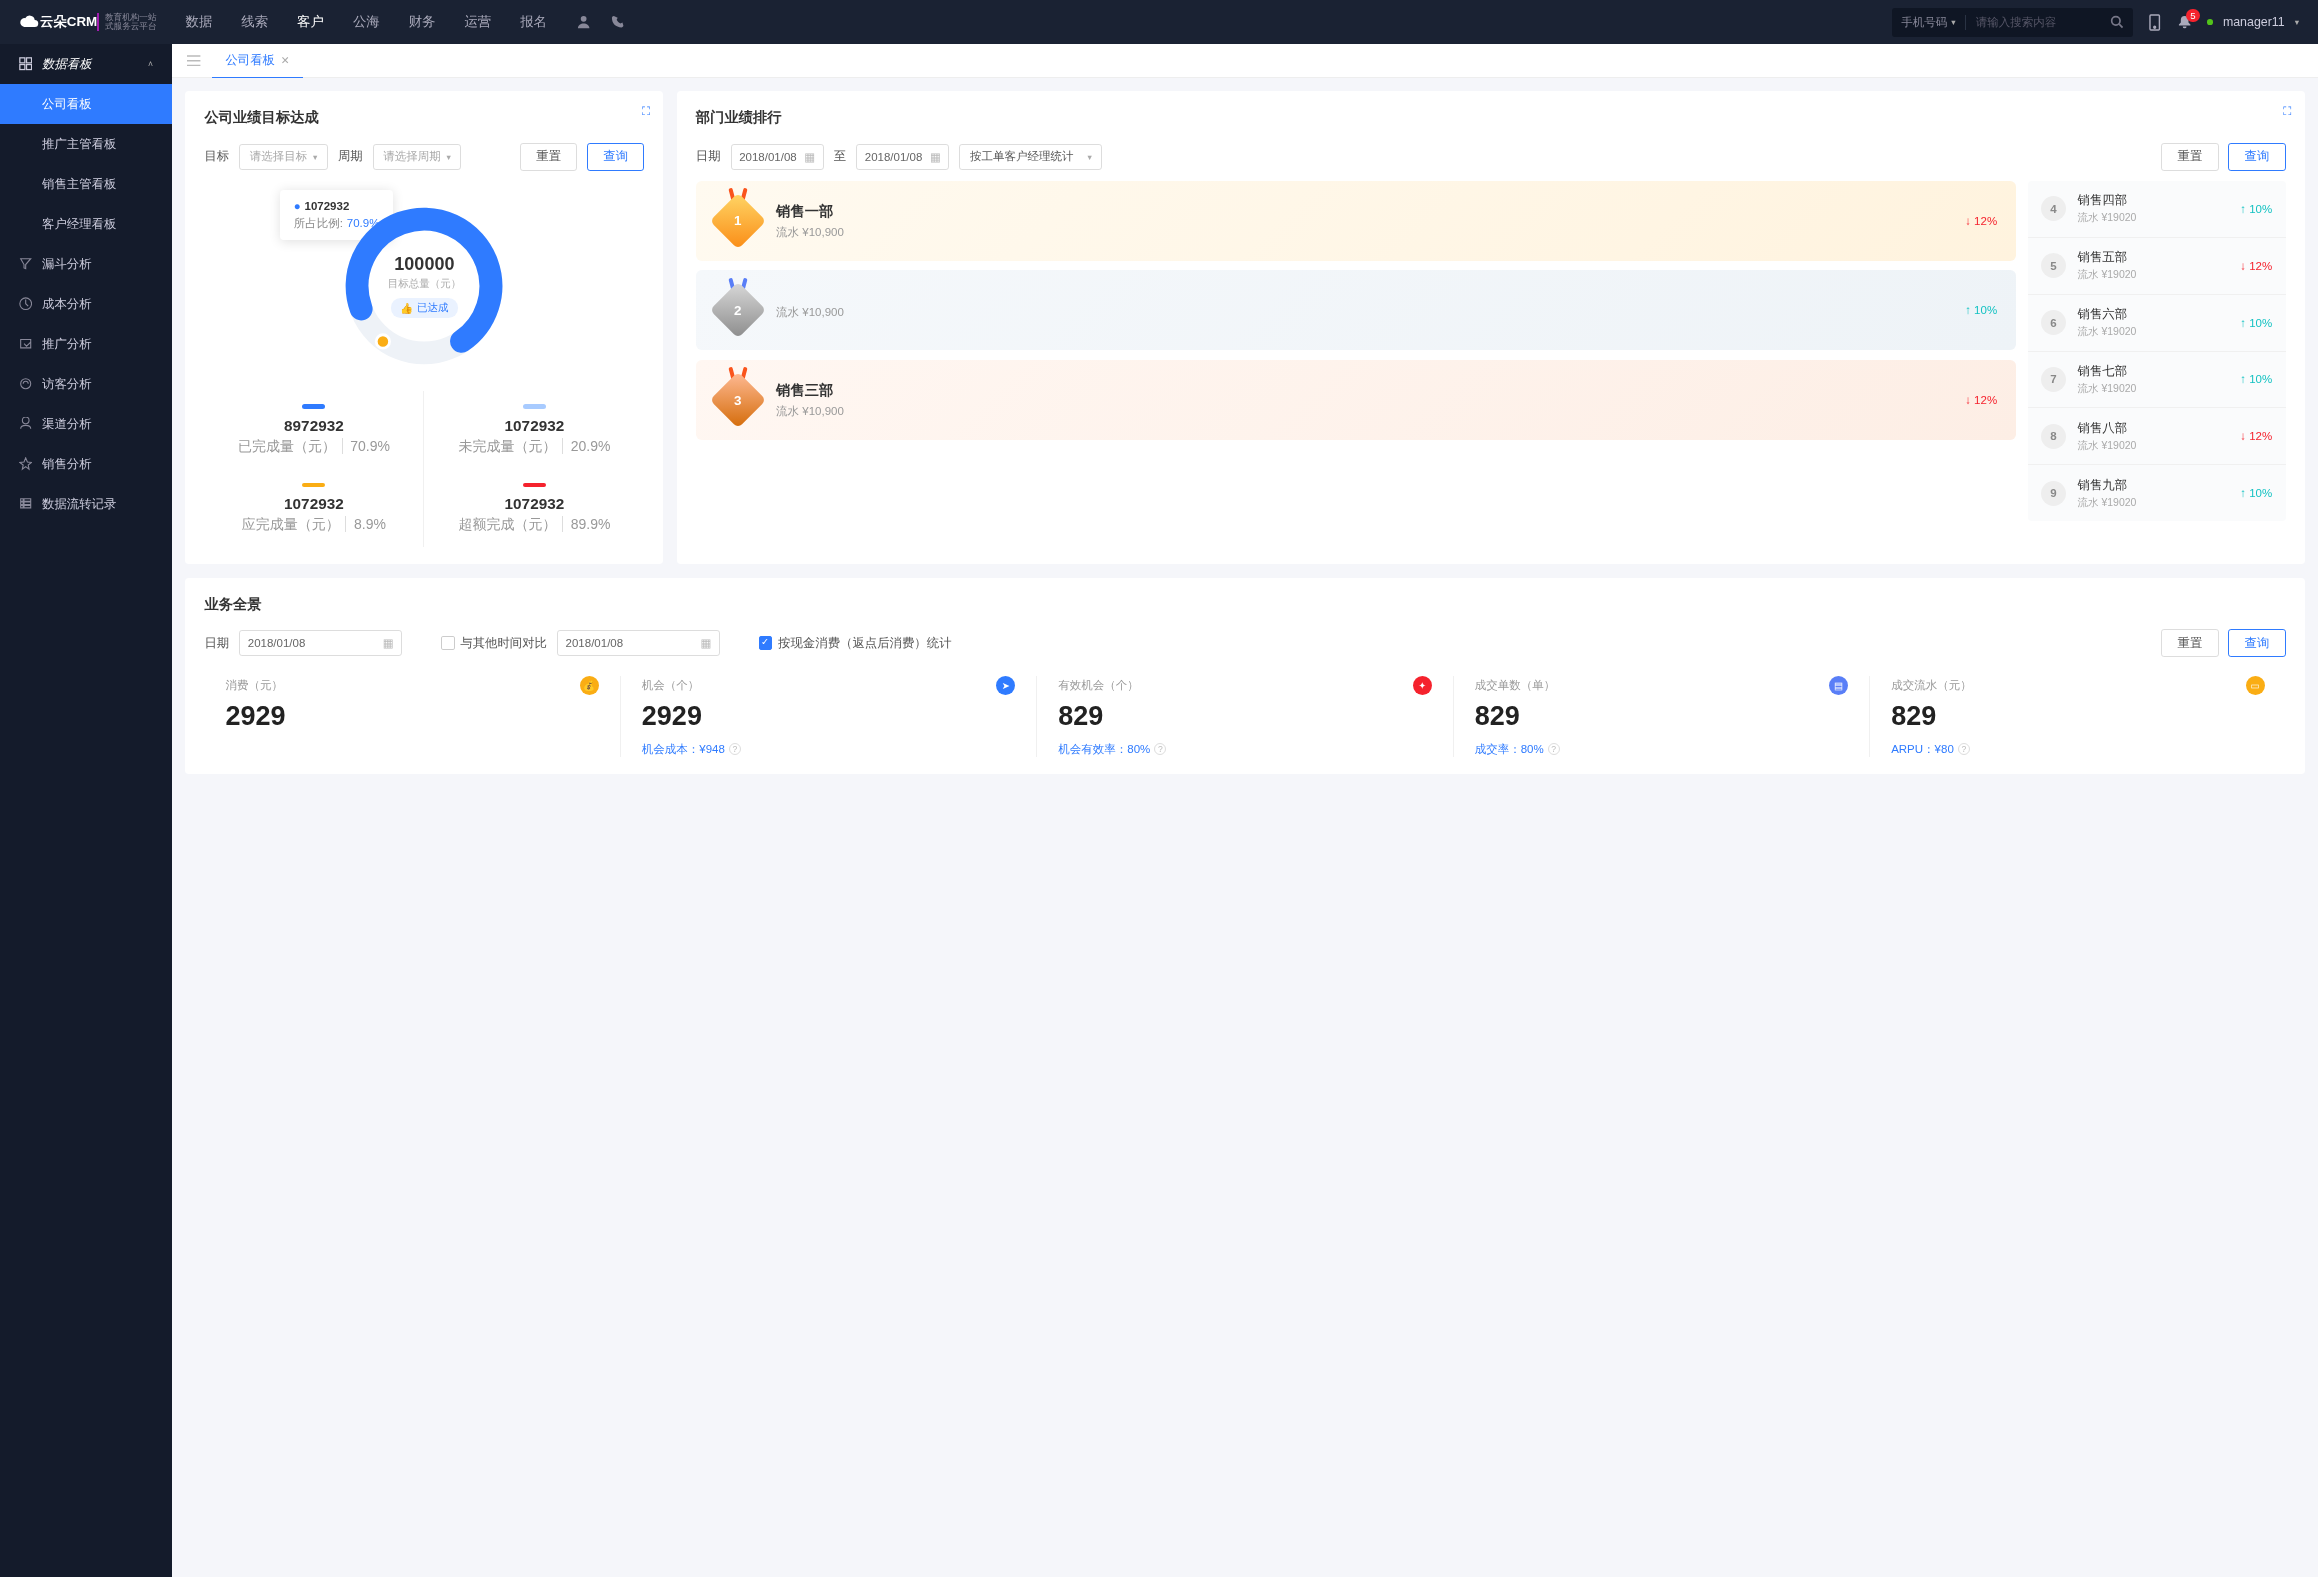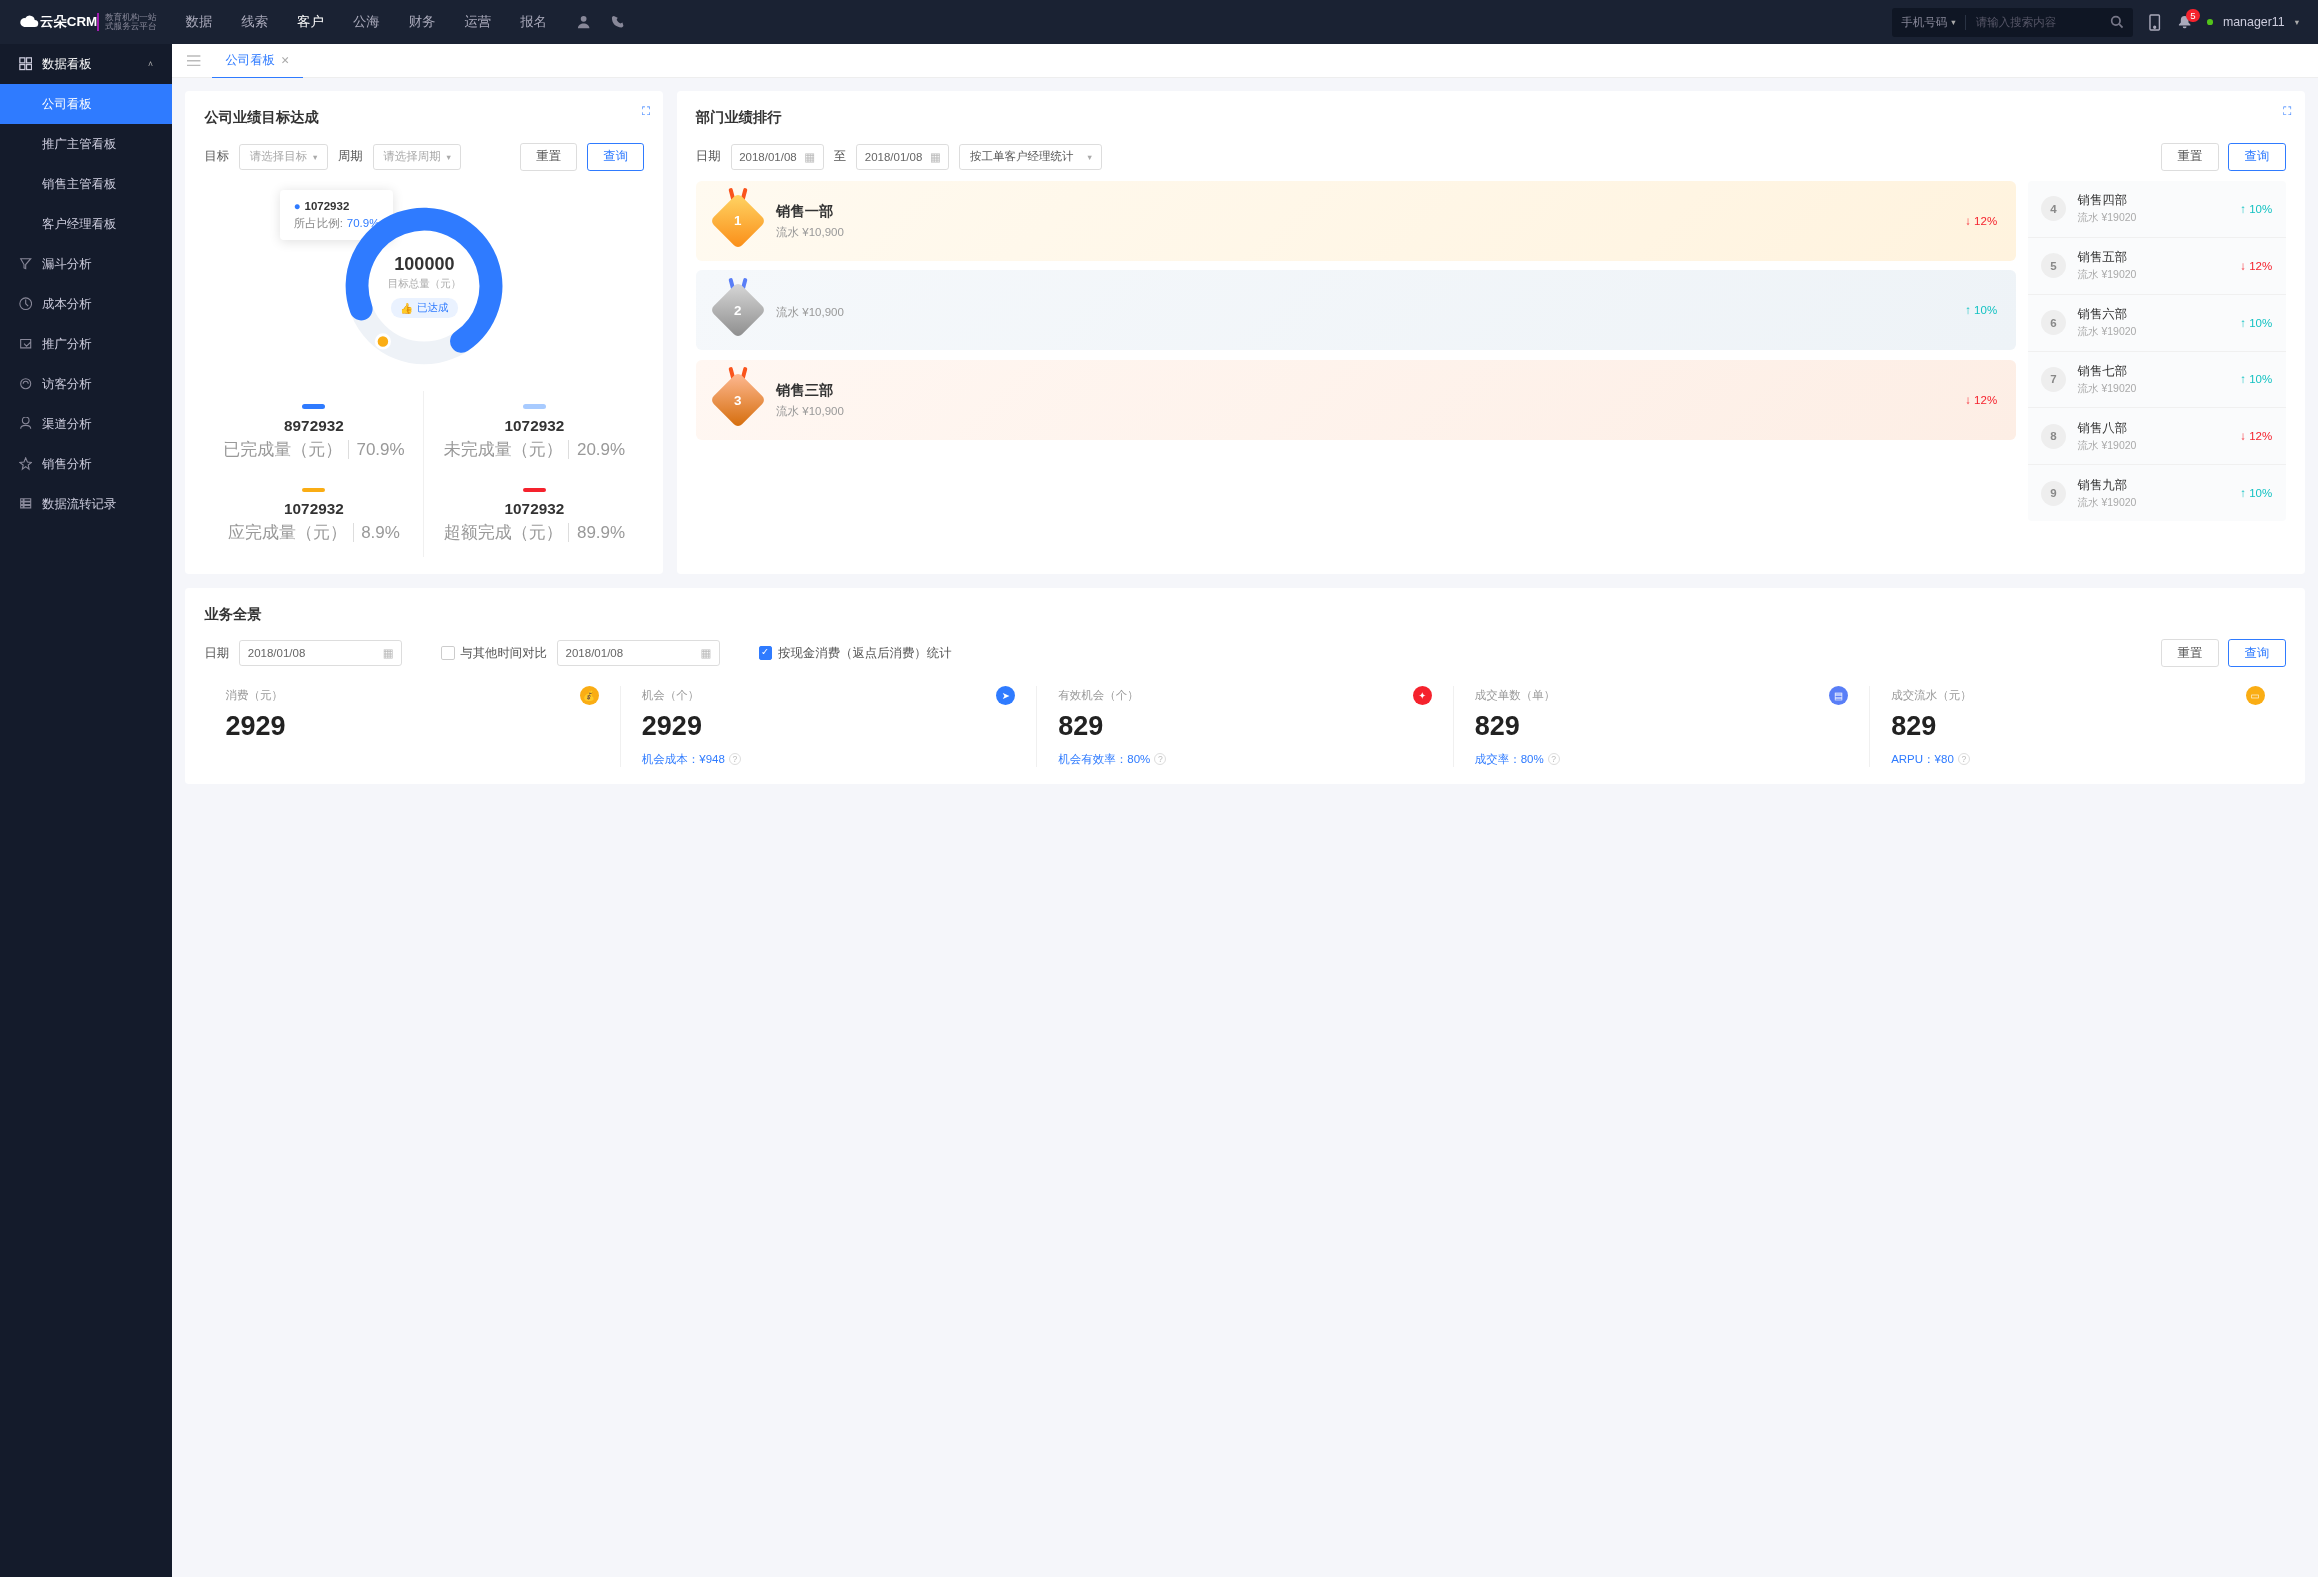--- a/index.html
+++ b/index.html
@@ -22,21 +22,21 @@
 .search-inp::placeholder { color:#556; }
 .notif-badge { position:relative; }
 .badge-num { position:absolute; top:-5.7px; right:-7.6px; background:#f5222d; color:#fff; border-radius:7.6px; font-size:9.6px; padding:1px 3.8px; min-width:13.4px; text-align:center; }
 .user-area { display:flex; align-items:center; gap:10px; color:#ccd; font-size:12.4px; }
 .status-dot { width:5.7px; height:5.7px; background:#52c41a; border-radius:50%; }
 
 
 .body { flex:1; display:flex; overflow:hidden; }
 .sidebar { width:172px; background:#141b2b; color:#9aa; flex-shrink:0; overflow-y:auto; }
 .side-group { padding:11.5px 19px; display:flex; align-items:center; gap:9.6px; cursor:pointer; font-size:12.4px; color:#ccd; }
-.side-group.header { color:#fff; font-weight:500; justify-content:space-between; }
+.side-group.header { color:#fff; font-weight:500; justify-content:space-between;font-style:italic; }
 .side-group.active { background:#2f7bff; color:#fff; }
 .side-sub { padding-left:42px; }
 
 .main { flex:1; overflow:auto; background:#f5f6fa; }
 .tabs-bar { background:#fff; height:34px; display:flex; align-items:center; border-bottom:1px solid #eee; padding:0 9.6px; gap:5.7px; }
 .tab { padding:0 13.4px; height:34px; display:flex; align-items:center; gap:5.7px; border-bottom:1.9px solid transparent; font-size:12.4px; cursor:pointer; color:#666; }
 .tab.active { color:#2f7bff; border-bottom-color:#2f7bff; }
 .tab-close { color:#aaa; font-size:10.5px; }
 .hamburger { color:#bbb; padding:0 5.7px; cursor:pointer; }
 
@@ -64,21 +64,21 @@
 .donut-center { position:absolute; inset:0; display:flex; flex-direction:column; align-items:center; justify-content:center; }
 .donut-center .big { font-size:18px; font-weight:700; color:#333; }
 .donut-center .sub { font-size:10.5px; color:#aaa; margin-top:1.9px; }
 .donut-center .badge { margin-top:7.6px; background:#eaf2ff; color:#2f7bff; padding:2.9px 9.6px; border-radius:9.6px; font-size:10.5px; display:flex; align-items:center; gap:3.8px; }
 
 .stats-grid { display:grid; grid-template-columns:1fr 1fr; width:100%; }
 .stat-cell { text-align:center; padding:13.4px 0; border-right:1px solid #f0f0f0; }
 .stat-cell:nth-child(2n) { border-right:none; }
 .bar-pill { width:23px; height:4.8px; border-radius:2.9px; margin:0 auto 7.6px; }
 .stat-num { font-size:15.3px; font-weight:600; color:#333; }
-.stat-label { font-size:17px; color:#999; margin-top:2.9px; }
+.stat-label { font-size:14px; color:#999; margin-top:2.9px; }
 .stat-label .pct { border-left:1px solid #ddd; padding-left:7.6px; margin-left:5.7px; }
 
 
 .rank-body { display:flex; gap:11.5px; }
 .rank-left { flex:1; display:flex; flex-direction:column; gap:9.6px; }
 .rank-card { border-radius:5.7px; padding:17px 19px; display:flex; align-items:center; gap:15.3px; }
 .rank-card.gold { background:linear-gradient(135deg,#fffaf0,#fff3de); }
 .rank-card.silver { background:linear-gradient(135deg,#f5f8fb,#eef3f7); }
 .rank-card.bronze { background:linear-gradient(135deg,#fff7f2,#fdeee5); }
 .medal { width:46px; height:46px; display:flex; align-items:center; justify-content:center; font-size:13.4px; font-weight:700; color:#fff; position:relative; }

